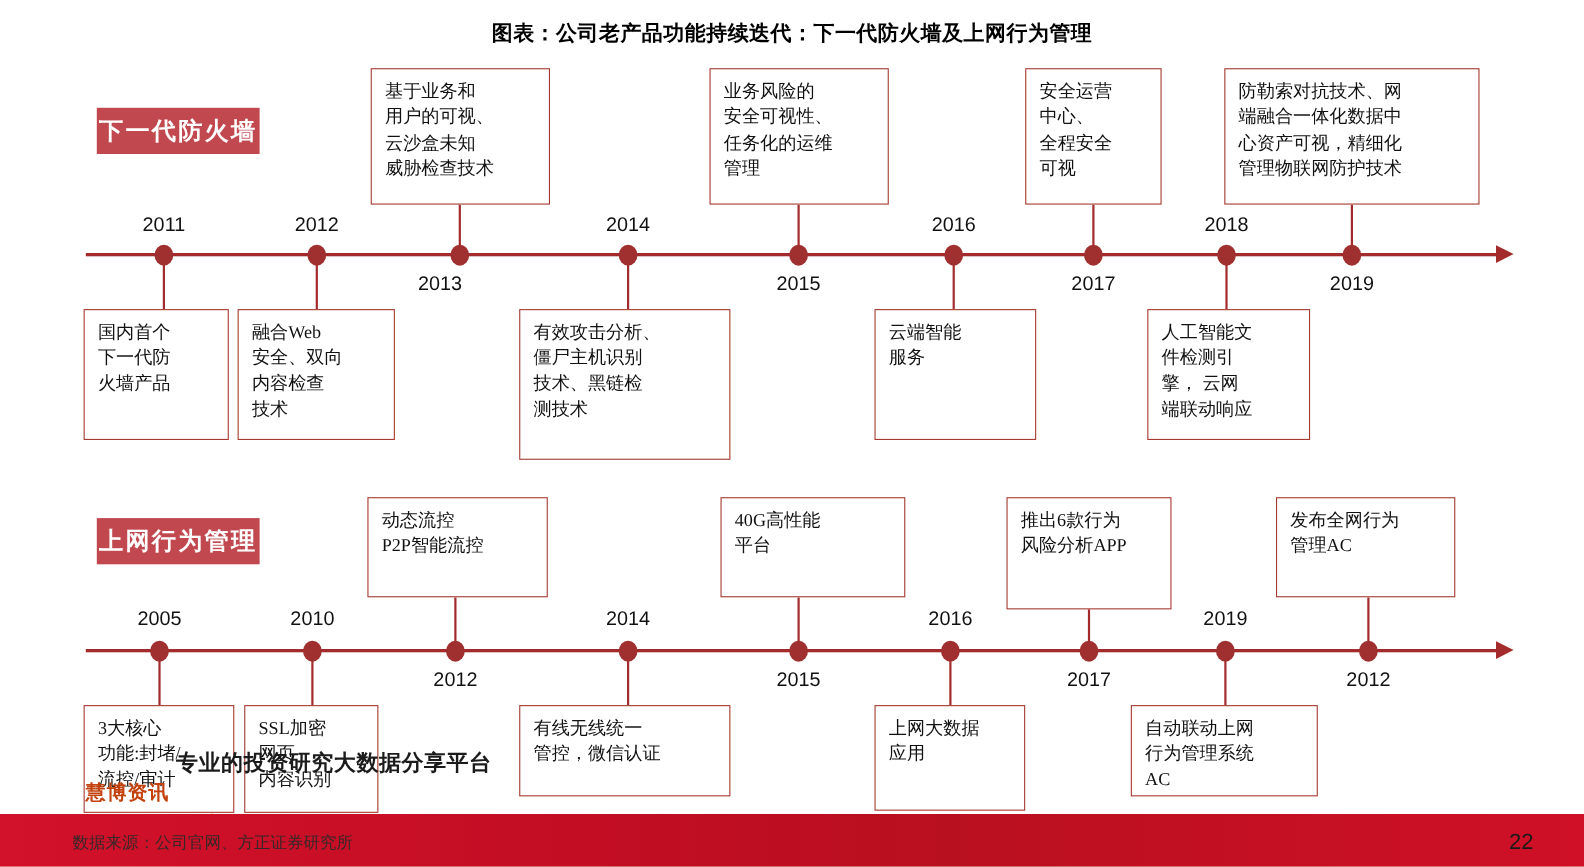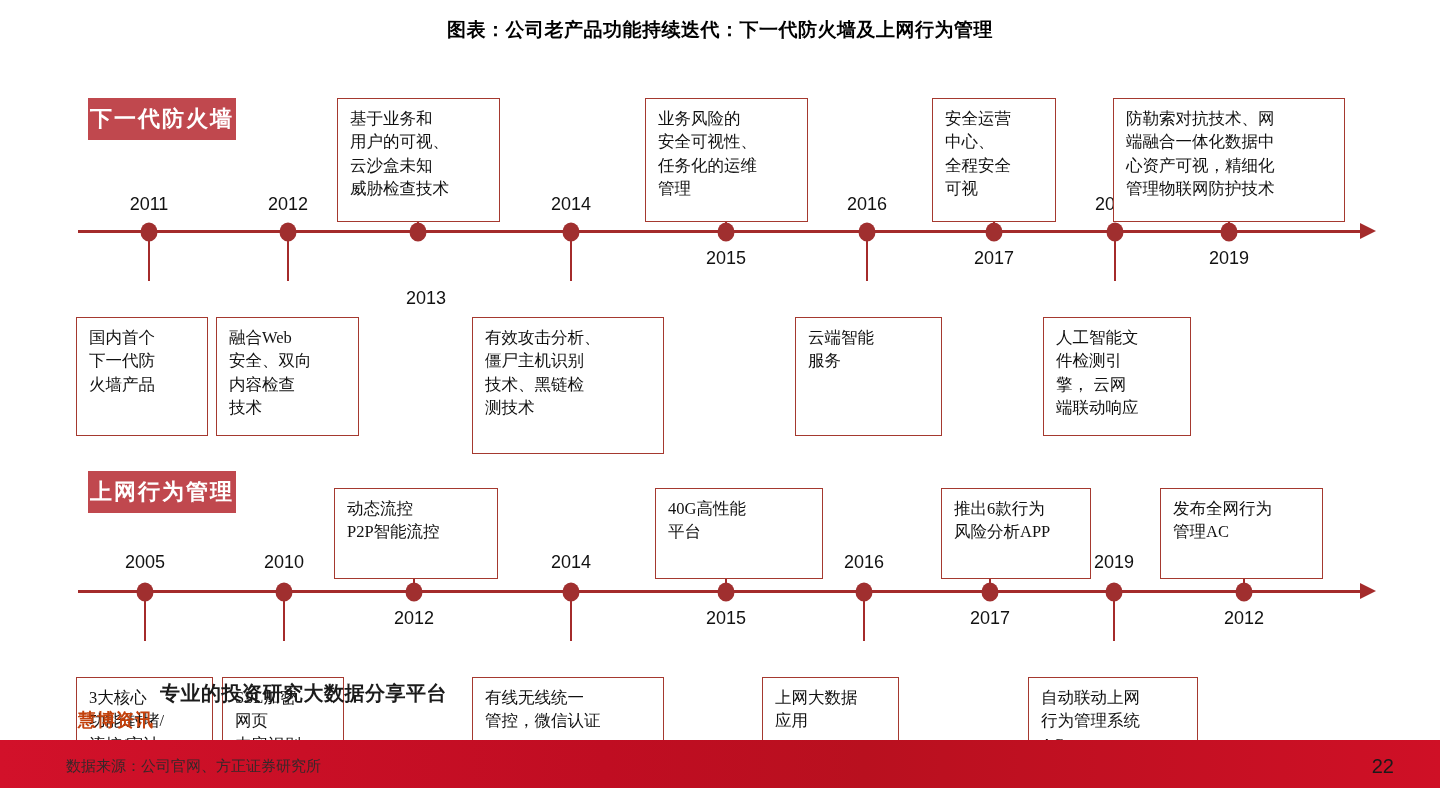--- a/index.html
+++ b/index.html
@@ -86,21 +86,20 @@
     position: absolute;
     border: 1.5px solid #a5392f;
     background: #ffffff;
     box-sizing: border-box;
     padding: 8px 10px 6px 12px;
     font-size: 16.5px;
     line-height: 1.42;
     color: #111111;
     font-family: "Liberation Serif", "DejaVu Serif", serif;
     white-space: pre-line;
-    margin-top: 36px;
   }
 
   
   .footer-bar {
     position: absolute;
     left: 0;
     bottom: 0;
     width: 1440px;
     height: 48px;
     background: linear-gradient(90deg,#d2112a 0%, #c00d22 42%, #b9101f 60%, #cf1026 100%);
@@ -198,21 +197,21 @@
 <div class="node-dot" style="left:418px; top:232px;"></div>
 <div class="node-dot" style="left:571px; top:232px;"></div>
 <div class="node-dot" style="left:726px; top:232px;"></div>
 <div class="node-dot" style="left:867px; top:232px;"></div>
 <div class="node-dot" style="left:994px; top:232px;"></div>
 <div class="node-dot" style="left:1115px; top:232px;"></div>
 <div class="node-dot" style="left:1229px; top:232px;"></div>
 
 <div class="year-label" style="left:149px; top:194px;">2011</div>
 <div class="year-label" style="left:288px; top:194px;">2012</div>
-<div class="year-label" style="left:426px; top:248px;margin-top:40px;">2013</div>
+<div class="year-label" style="left:400px; top:248px;">2013</div>
 <div class="year-label" style="left:571px; top:194px;">2014</div>
 <div class="year-label" style="left:726px; top:248px;">2015</div>
 <div class="year-label" style="left:867px; top:194px;">2016</div>
 <div class="year-label" style="left:994px; top:248px;">2017</div>
 <div class="year-label" style="left:1115px; top:194px;">2018</div>
 <div class="year-label" style="left:1229px; top:248px;">2019</div>
 
 <div class="box" style="left:337px; top:62px; width:163px; height:124px;">基于业务和
 用户的可视、
 云沙盒未知
@@ -282,34 +281,34 @@
 <div class="year-label" style="left:726px; top:608px;">2015</div>
 <div class="year-label" style="left:864px; top:552px;">2016</div>
 <div class="year-label" style="left:990px; top:608px;">2017</div>
 <div class="year-label" style="left:1114px; top:552px;">2019</div>
 <div class="year-label" style="left:1244px; top:608px;">2012</div>
 
 <div class="box" style="left:334px; top:452px; width:164px; height:91px;">动态流控
 P2P智能流控</div>
 <div class="box" style="left:655px; top:452px; width:168px; height:91px;">40G高性能
 平台</div>
-<div class="box" style="left:941px; top:452px; width:150px; height:91px;">推出6款行为
+<div class="box" style="left:915px; top:452px; width:150px; height:102px;">推出6款行为
 风险分析APP</div>
 <div class="box" style="left:1160px; top:452px; width:163px; height:91px;">发布全网行为
 管理AC</div>
 
 <div class="box" style="left:76px; top:641px; width:137px; height:98px;">3大核心
 功能:封堵/
 流控/审计</div>
 <div class="box" style="left:222px; top:641px; width:122px; height:98px;">SSL加密
 网页
 内容识别</div>
 <div class="box" style="left:472px; top:641px; width:192px; height:83px;">有线无线统一
 管控，微信认证</div>
-<div class="box" style="left:762px; top:641px; width:137px; height:71px;">上网大数据
+<div class="box" style="left:795px; top:641px; width:137px; height:96px;">上网大数据
 应用</div>
 <div class="box" style="left:1028px; top:641px; width:170px; height:83px;">自动联动上网
 行为管理系统
 AC</div>
 
 <div class="wm-brand">慧博资讯</div>
 <div class="wm-tagline">专业的投资研究大数据分享平台</div>
 <div class="wm-click">点击进入</div>
 <div class="wm-hand">☝</div>
 <div class="wm-url">http://www.hibor.com.cn</div>

